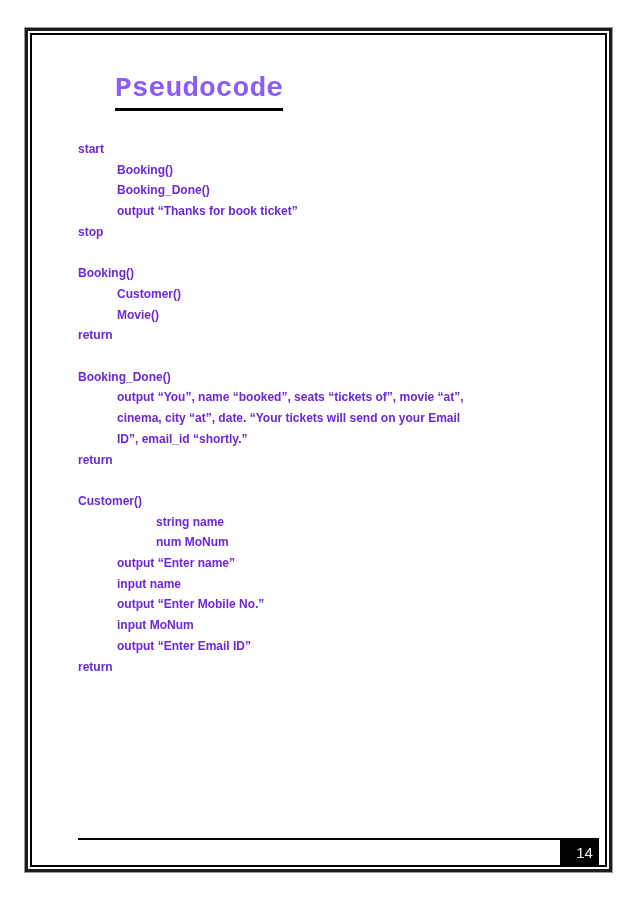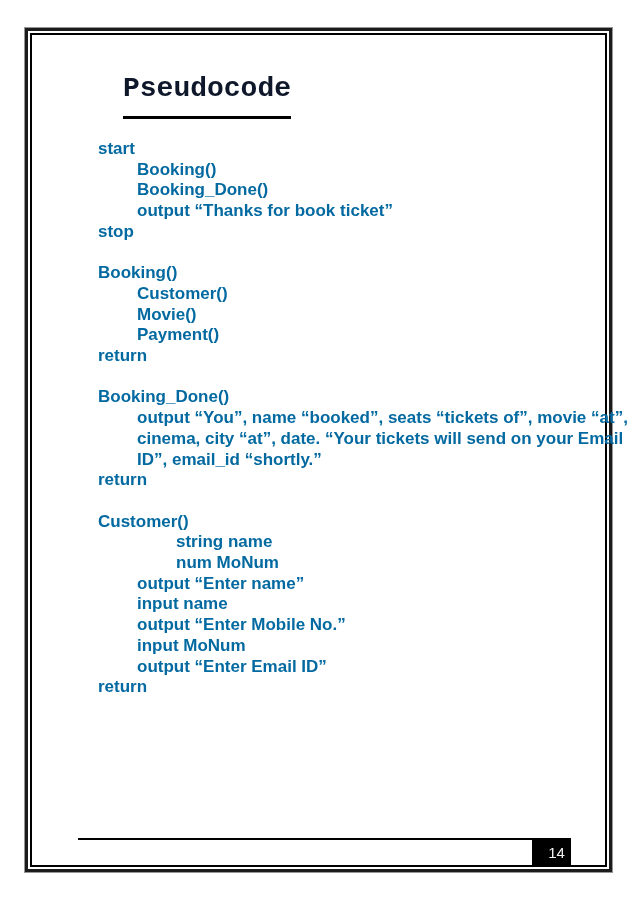--- a/index.html
+++ b/index.html
@@ -30,58 +30,56 @@
 
   
   .doc-title {
     position: absolute;
     left: 83px; top: 37px;
     display: inline-block;
     font-family: "Liberation Mono", "DejaVu Sans Mono", monospace;
     font-size: 28px;
     line-height: 34px;
     font-weight: 700;
-    color: #0f172a;
+    color: #8b5cf6;
     border-bottom: 3px solid #000000;
-    padding-bottom: 10px;
+    padding-bottom: 2px;
     white-space: pre;
-    margin-left: 8px;
   }
 
   
   .code-block {
     position: absolute;
     left: 46px; top: 104px;
     width: 530px;
     color: #0a0a0a;
   }
   .code-line {
     font-family: "Liberation Sans", sans-serif;
-    font-size: 17px;
+    font-size: 12px;
     font-weight: 700;
     line-height: 20.7px;
     min-height: 20.7px;
     white-space: pre;
-    color: #0369a1;
-    margin-left: 20px;
+    color: #6d28d9;
   }
   .indent-0 { padding-left: 0; }
   .indent-1 { padding-left: 39px; }
   .indent-2 { padding-left: 78px; }
 
   
   .footer-rule {
     position: absolute;
     left: 46px; top: 803px;
     width: 482px; height: 2px;
     background: #000000;
   }
   .page-number-box {
     position: absolute;
-    left: 500px; top: 803px;
+    left: 528px; top: 803px;
     width: 39px; height: 29px;
     background: #000000;
     color: #f2f2f2;
     font-family: "Liberation Sans", sans-serif;
     font-size: 15px;
     font-weight: 400;
     line-height: 29px;
     text-align: center;
     padding-left: 10px;
   }
@@ -98,21 +96,20 @@
       <div class="code-block">
           <div class="code-line indent-0">start</div>
           <div class="code-line indent-1">Booking()</div>
           <div class="code-line indent-1">Booking_Done()</div>
           <div class="code-line indent-1">output “Thanks for book ticket”</div>
           <div class="code-line indent-0">stop</div>
           <div class="code-line indent-0">&nbsp;</div>
           <div class="code-line indent-0">Booking()</div>
           <div class="code-line indent-1">Customer()</div>
           <div class="code-line indent-1">Movie()</div>
-          <div class="code-line indent-1">Payment()</div>
           <div class="code-line indent-0">return</div>
           <div class="code-line indent-0">&nbsp;</div>
           <div class="code-line indent-0">Booking_Done()</div>
           <div class="code-line indent-1">output “You”, name “booked”, seats “tickets of”, movie “at”,</div>
           <div class="code-line indent-1">cinema, city “at”, date. “Your tickets will send on your Email</div>
           <div class="code-line indent-1">ID”, email_id “shortly.”</div>
           <div class="code-line indent-0">return</div>
           <div class="code-line indent-0">&nbsp;</div>
           <div class="code-line indent-0">Customer()</div>
           <div class="code-line indent-2">string name</div>

